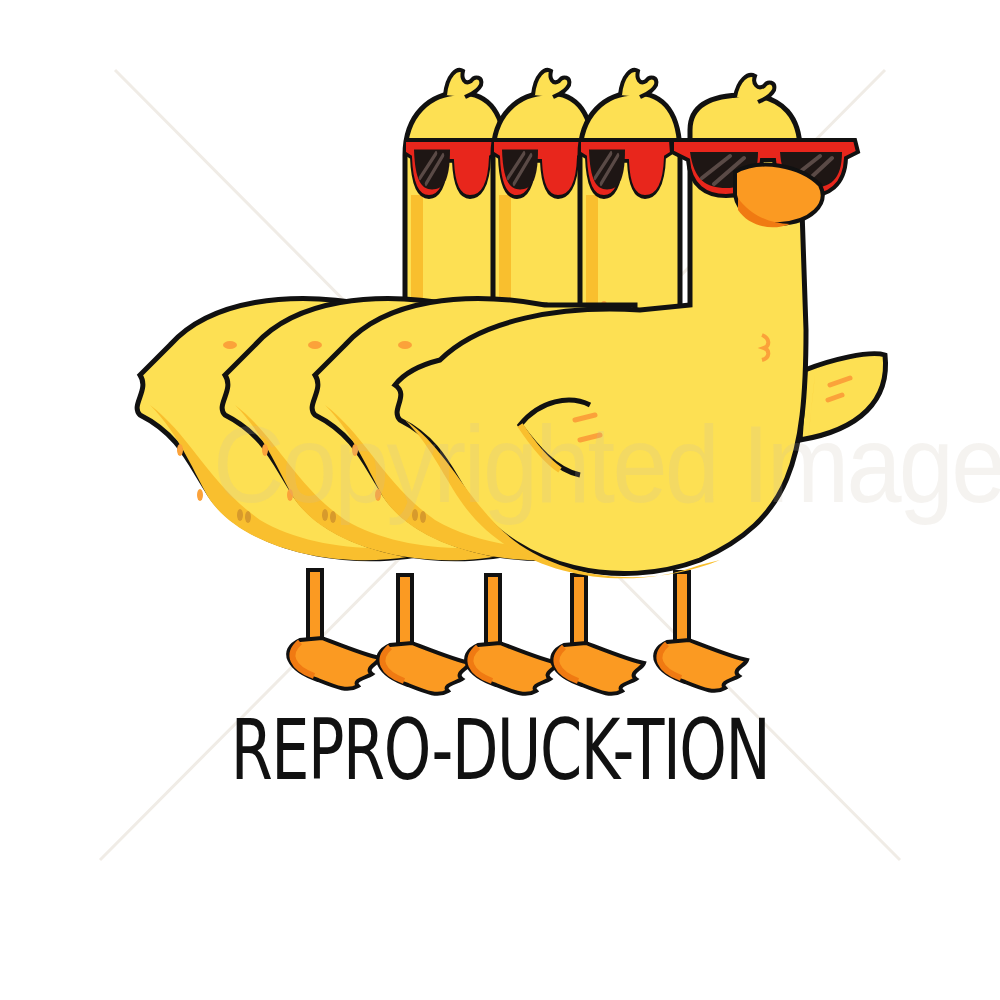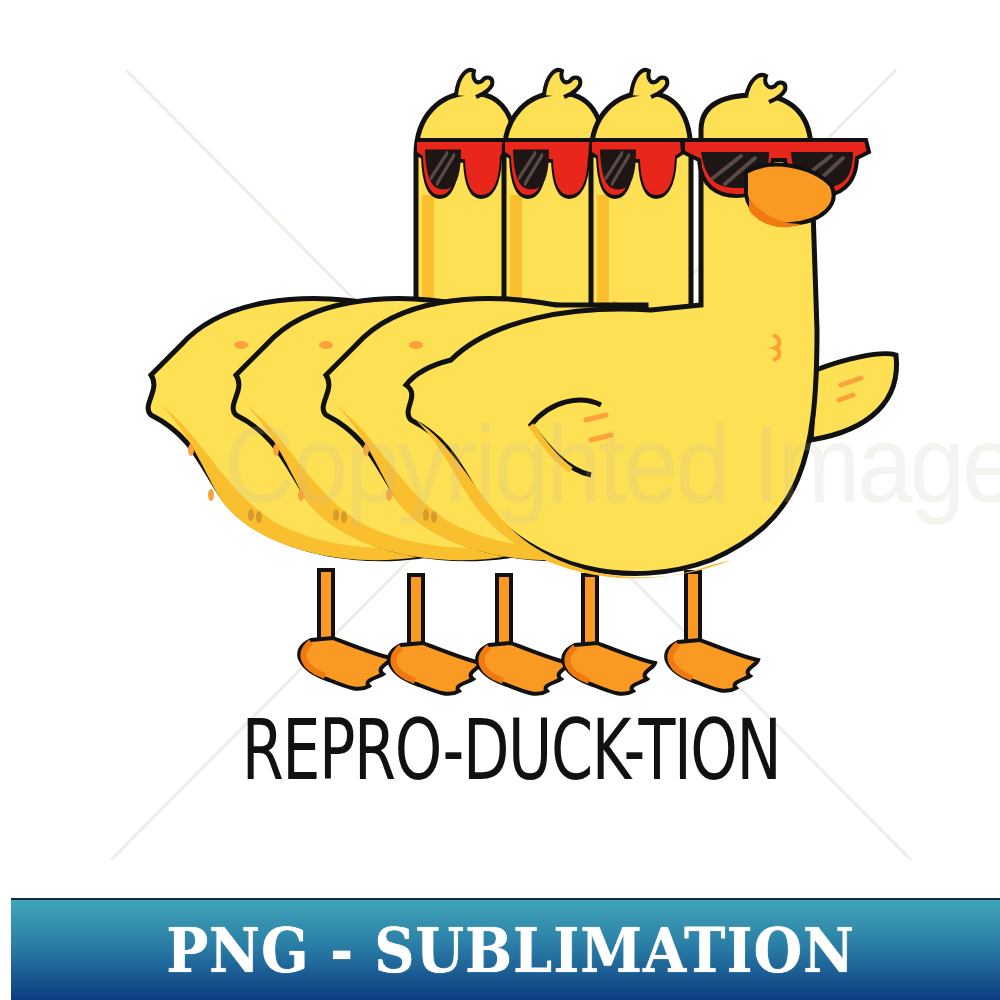--- a/index.html
+++ b/index.html
@@ -1,17 +1,17 @@
 <!DOCTYPE html>
 <html><head>
 <meta charset="utf-8">
 <style>
   html, body { margin: 0; padding: 0; background: #ffffff; }
   body { width: 1000px; height: 1000px; position: relative; overflow: hidden; font-family: "DejaVu Sans", sans-serif; }
-  .canvas { position: absolute; left: 11px; top: 0; width: 898px; height: 1000px; }
+  .canvas { position: absolute; left: 0; top: 0; width: 898px; height: 1000px; }
   .art { position: absolute; left: 0; top: 0; width: 1000px; height: 900px; }
   .title-text {
     position: absolute; left: 0; top: 700px; width: 1000px; text-align: center;
     font-family: "DejaVu Sans", sans-serif; font-weight: normal;
     font-size: 84px; letter-spacing: -2px; color: #111;
     transform: scaleX(0.72); transform-origin: 500px 0;
     line-height: 100px;
   }
   .watermark-text {
     position: absolute; left: 180px; top: 400px; width: 660px; text-align: center;
@@ -121,16 +121,13 @@
 
     <ellipse cx="200" cy="495" rx="3" ry="6" fill="#fba23a"></ellipse>
     <ellipse cx="290" cy="495" rx="3" ry="6" fill="#fba23a"></ellipse>
     <ellipse cx="378" cy="495" rx="3" ry="6" fill="#fba23a"></ellipse>
   </svg>
 
   <div class="watermark-text">Copyrighted Image</div>
 
   <div class="title-text">REPRO-DUCK-TION</div>
 
-  <div class="banner">
-    <span class="banner-text">PNG - SUBLIMATION</span>
-  </div>
 </div>
 
 </body></html>

